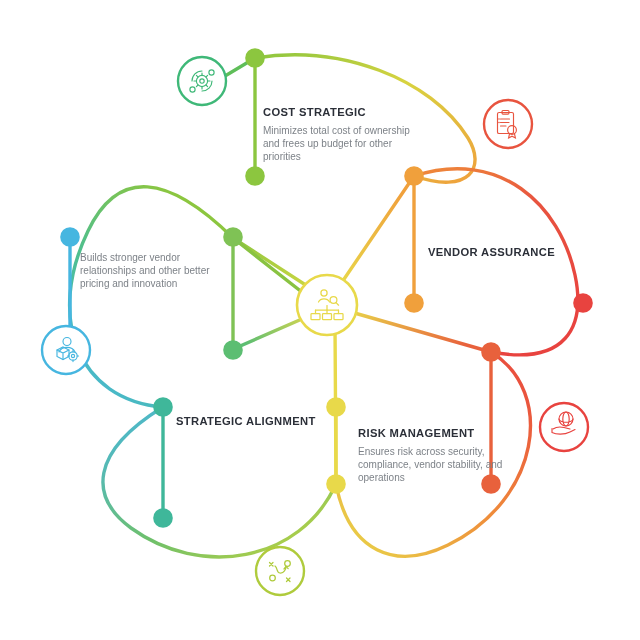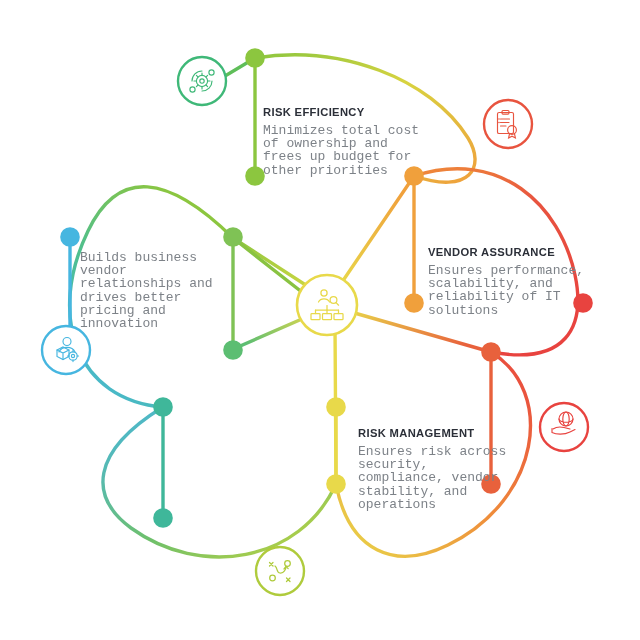--- a/index.html
+++ b/index.html
@@ -29,22 +29,22 @@
   .label-title {
     font-family: "Liberation Sans", sans-serif;
     font-size: 11.2px;
     font-weight: bold;
     letter-spacing: 0.35px;
     color: #2b2f38;
     margin: 0 0 6px 0;
     white-space: nowrap;
   }
   .label-desc {
-    font-family: Liberation Mono, monospace;
-    font-size: 13px;
+    font-family: Liberation Sans, sans-serif;
+    font-size: 10px;
     line-height: 13.2px;
     color: #7d8288;
     margin: 0;
   }
   
   #lbl-cost      { left: 263px; top: 106px; width: 160px; }
   #lbl-quality   { left: 428px; top: 246px; width: 160px; }
   #lbl-risk      { left: 358px; top: 411px; width: 150px; margin-top: 16px; }
   #lbl-strategic { left: 176px; top: 415px; width: 150px; }
   #lbl-vendor    { left: 80px;  top: 251px; width: 155px; }
@@ -277,34 +277,34 @@
       <circle cx="163" cy="407" r="9.8" fill="#3FB79A"></circle>
       <circle cx="163" cy="518" r="9.8" fill="#3FB79A"></circle>
 
       <circle cx="70" cy="237" r="9.8" fill="#46B6E0"></circle>
       <circle cx="233" cy="237" r="9.8" fill="#7FC255"></circle>
       <circle cx="233" cy="350" r="9.8" fill="#5CBE72"></circle>
     </g>
   </svg>
 
   <div class="label-block" id="lbl-cost">
-    <p class="label-title">RISK EFFICIENCY</p>
+    <p class="label-title">COST STRATEGIC</p>
     <p class="label-desc">Minimizes total cost of ownership and frees up budget for other priorities</p>
   </div>
 
   <div class="label-block" id="lbl-quality">
     <p class="label-title">VENDOR ASSURANCE</p>
-    <p class="label-desc">Ensures performance, scalability, and reliability of IT solutions</p>
   </div>
 
   <div class="label-block" id="lbl-risk">
     <p class="label-title">RISK MANAGEMENT</p>
     <p class="label-desc">Ensures risk across security, compliance, vendor stability, and operations</p>
   </div>
 
   <div class="label-block" id="lbl-strategic">
+    <p class="label-title">STRATEGIC ALIGNMENT</p>
   </div>
 
   <div class="label-block" id="lbl-vendor">
-    <p class="label-desc">Builds business vendor relationships and drives better pricing and innovation</p>
+    <p class="label-desc">Builds stronger vendor relationships and other better pricing and innovation</p>
   </div>
 
 </div>
 
 </body></html>

